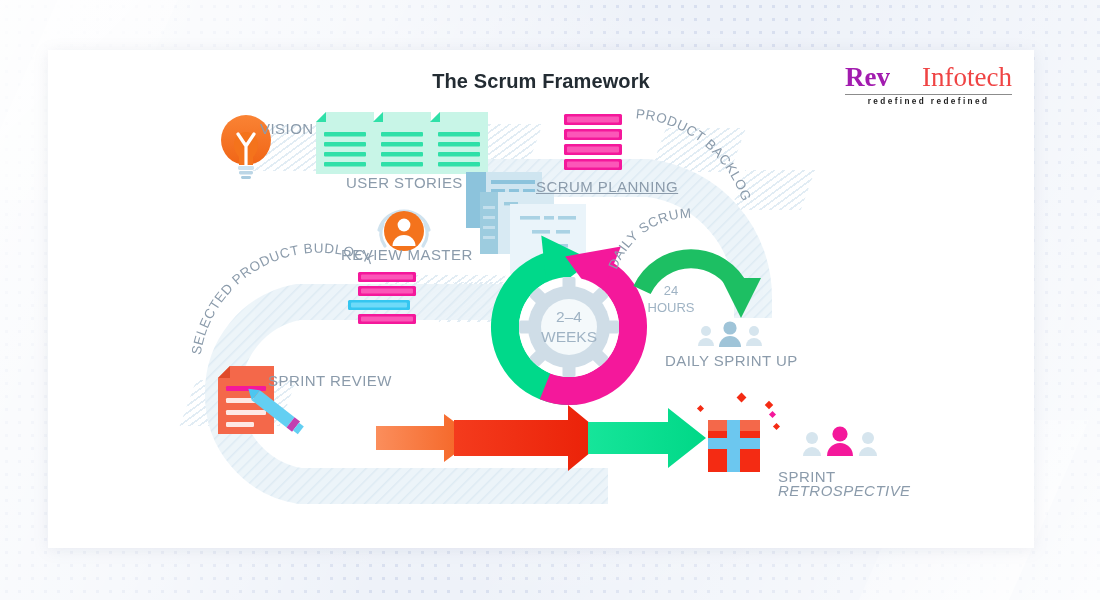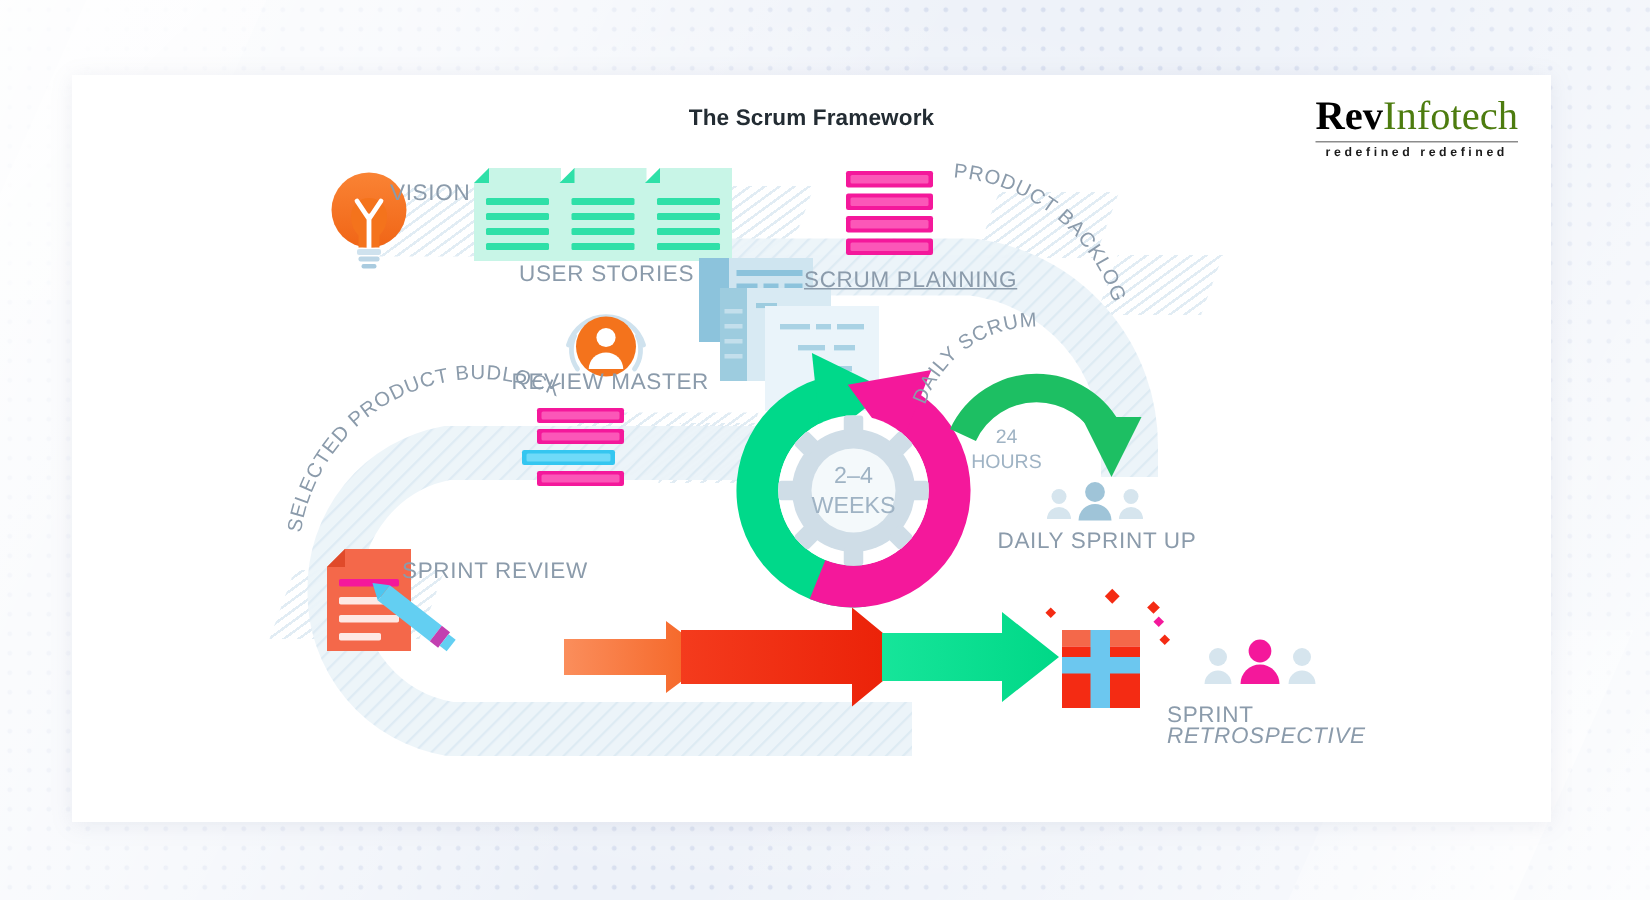--- a/index.html
+++ b/index.html
@@ -40,27 +40,27 @@
     left: 48px; top: 50px; width: 986px; height: 498px;
     background: #ffffff;
     box-shadow: 0 2px 14px rgba(120,135,165,.13);
   }
   #card-inner { position: absolute; inset: 0; overflow: hidden; }
 
   
   #page-title {
     position: absolute; left: 0; right: 0; top: 20px;
     text-align: center;
-    font-size: 15px; font-weight: bold; letter-spacing: .1px;
+    font-size: 20px; font-weight: bold; letter-spacing: .1px;
     color: #232c33;
   }
   #logo { position: absolute; right: 22px; top: 14px; text-align: center; }
   #logo-word { font-family: "Liberation Serif", serif; font-size: 27px; line-height: 1; white-space: nowrap; }
-  #logo-rev { color: #000000; font-weight: bold; }
-  #logo-infotech { color: #4d7c0f; }
+  #logo-rev { color: #a21caf; font-weight: bold; }
+  #logo-infotech { color: #ef4444; margin-left: 32px; }
   #logo-rule { height: 1px; background: #8c8c8c; margin: 3px 0 2px; }
   #logo-tag {
     font-size: 8.2px; color: #1b1b1b; font-weight: bold;
     letter-spacing: 2.4px; white-space: nowrap;
   }
 
   
   .lbl {
     position: absolute;
     font-size: 10.5px;

